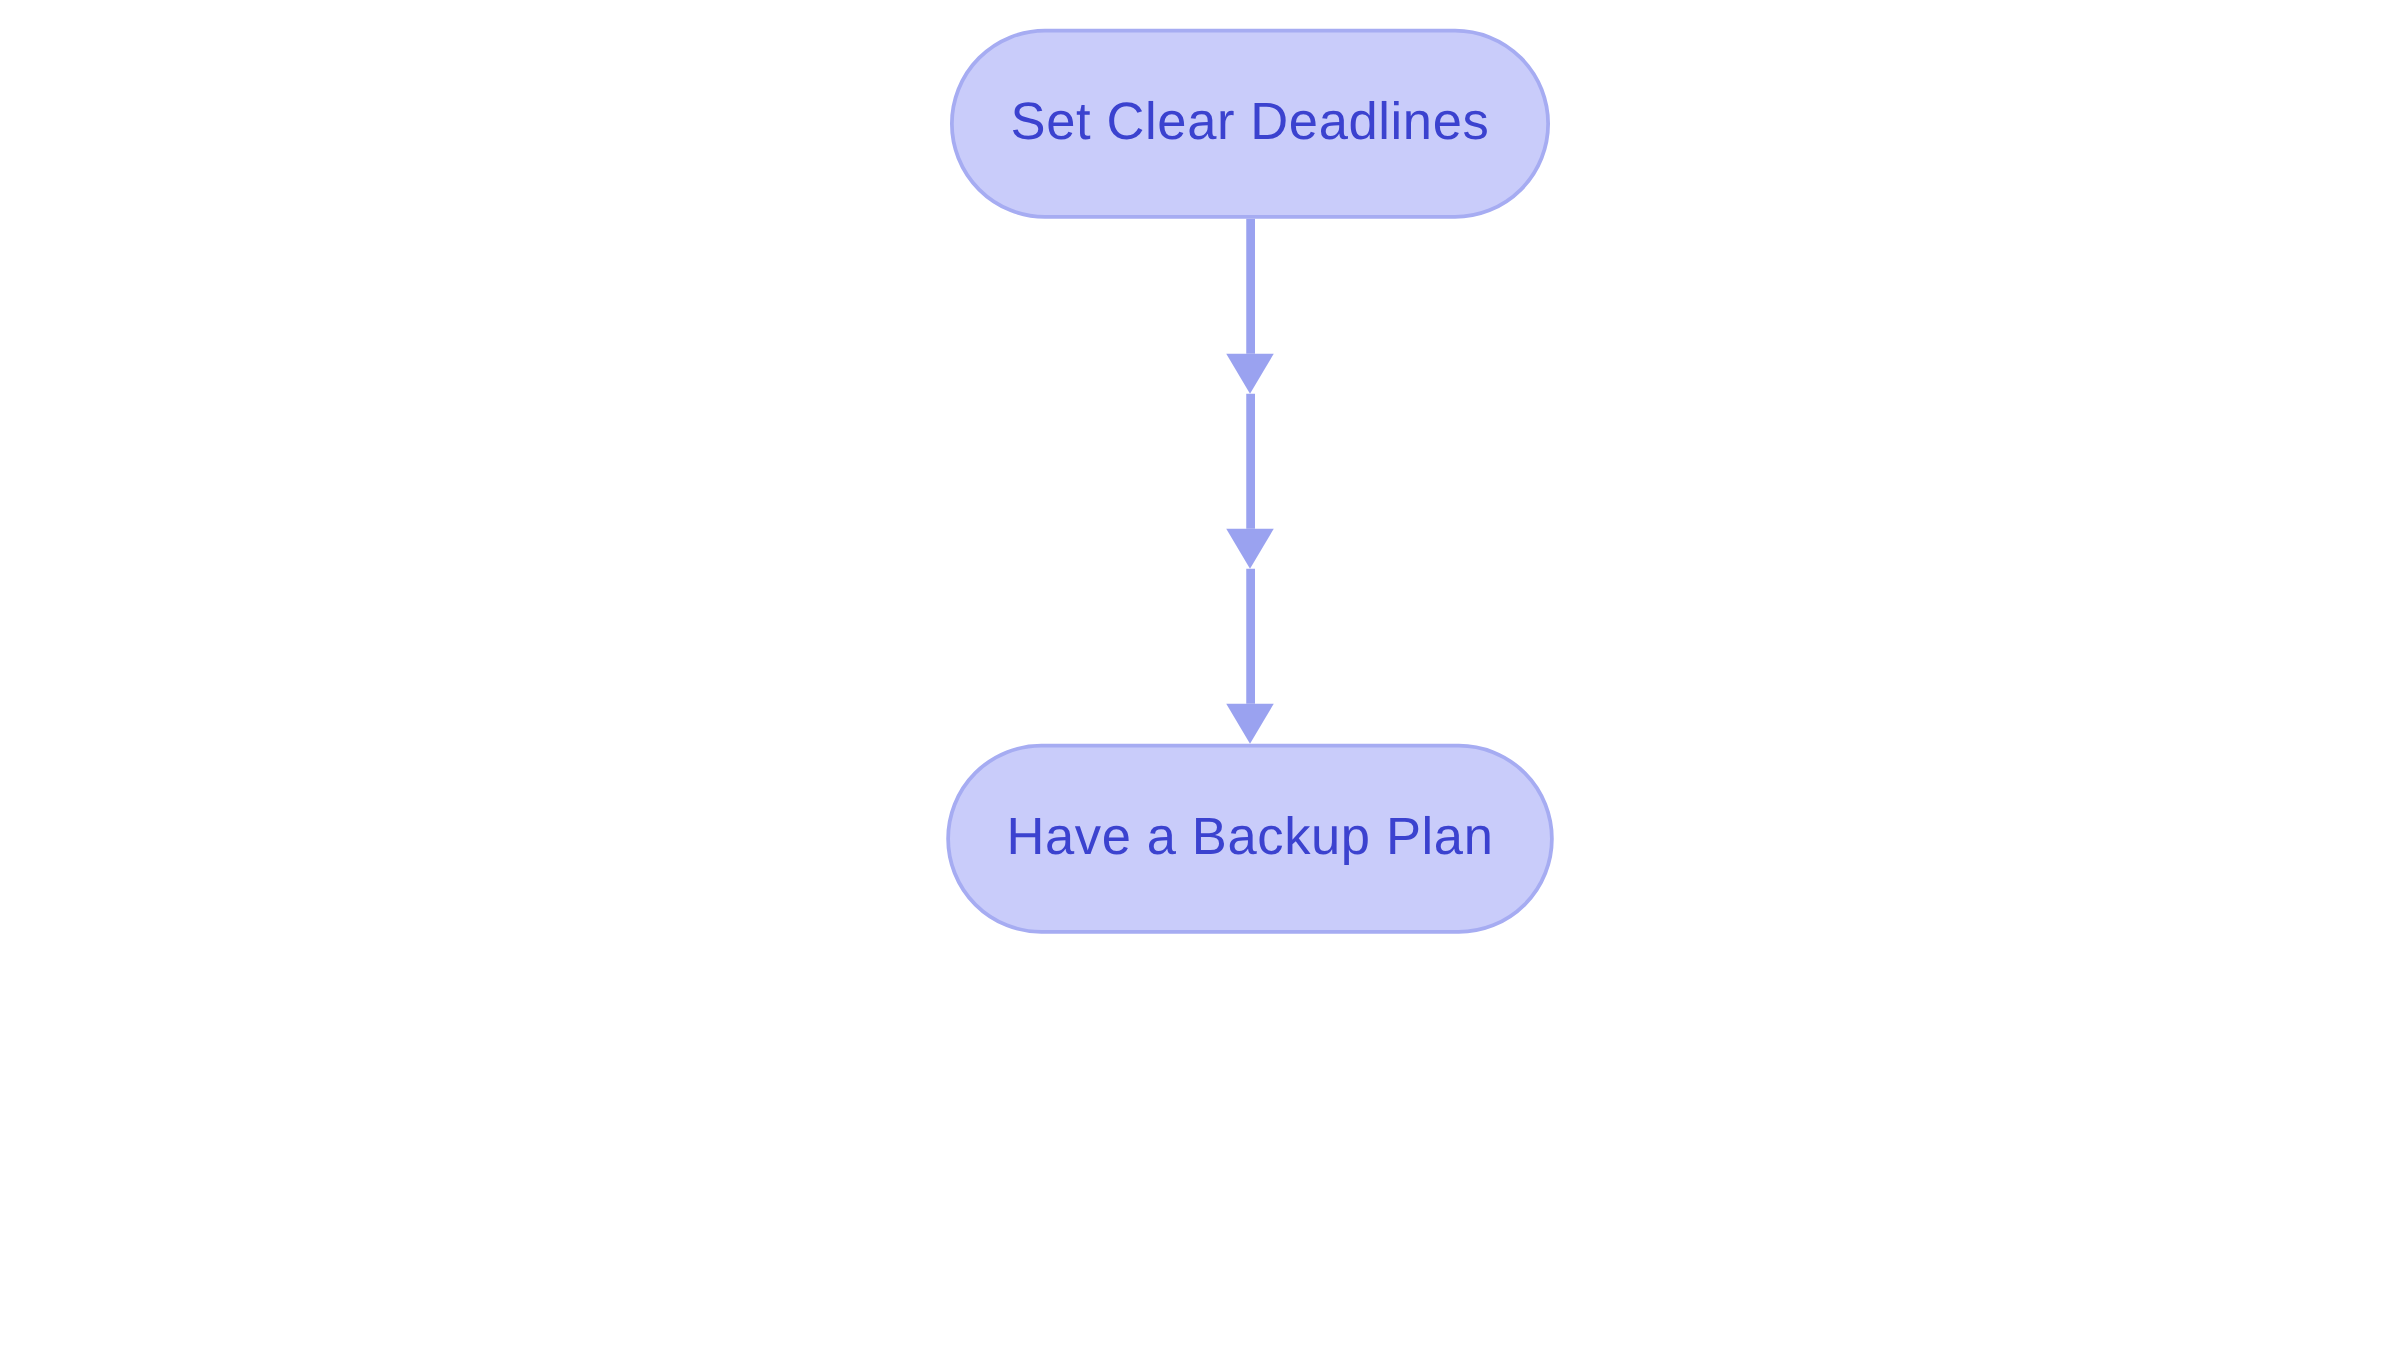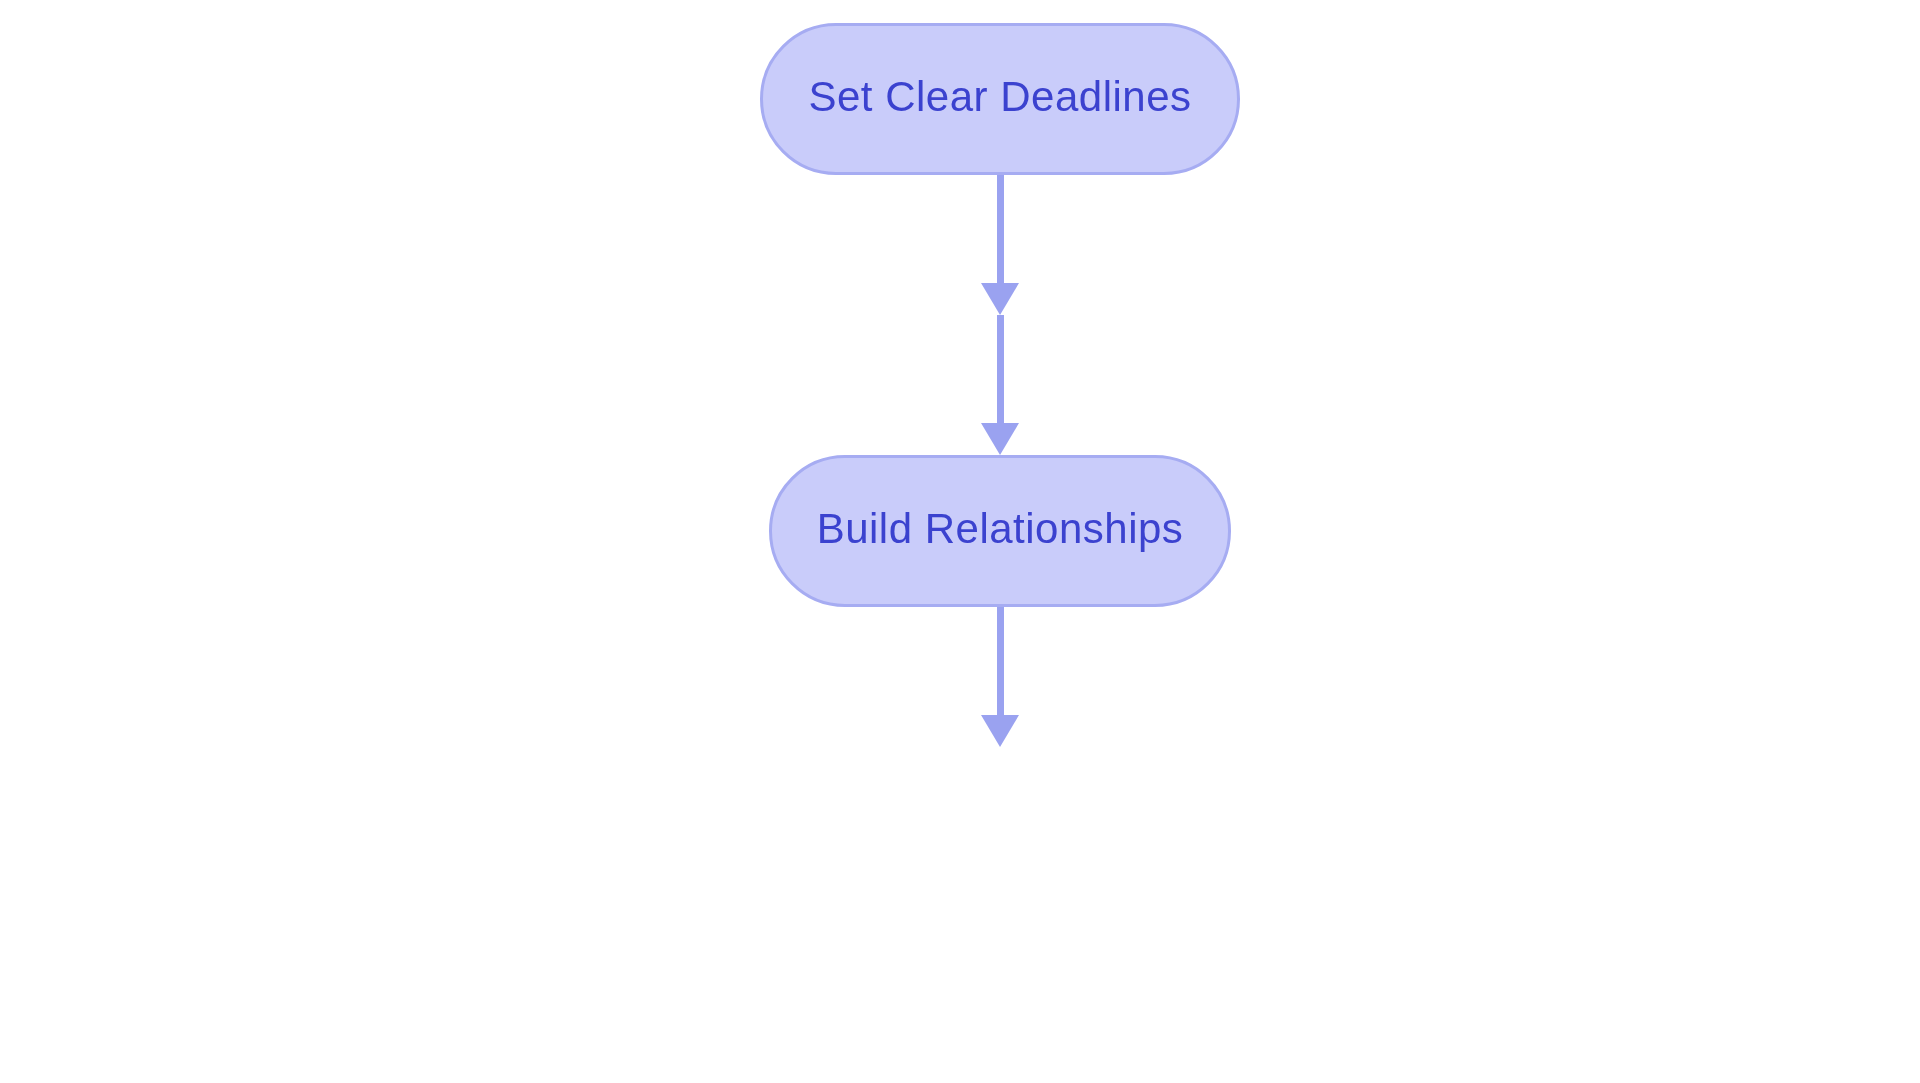--- a/index.html
+++ b/index.html
@@ -76,23 +76,23 @@
     <div class="edge-stem"></div>
     <div class="edge-head"></div>
   </div>
 
 
   <div class="edge">
     <div class="edge-stem"></div>
     <div class="edge-head"></div>
   </div>
 
-  <div class="node">
-    <span class="node-label">Build Relationships</span>
-  </div>
 
   <div class="edge">
     <div class="edge-stem"></div>
     <div class="edge-head"></div>
   </div>
 
+  <div class="node">
+    <span class="node-label">Have a Backup Plan</span>
+  </div>
 
 </div>
 
 </body></html>

